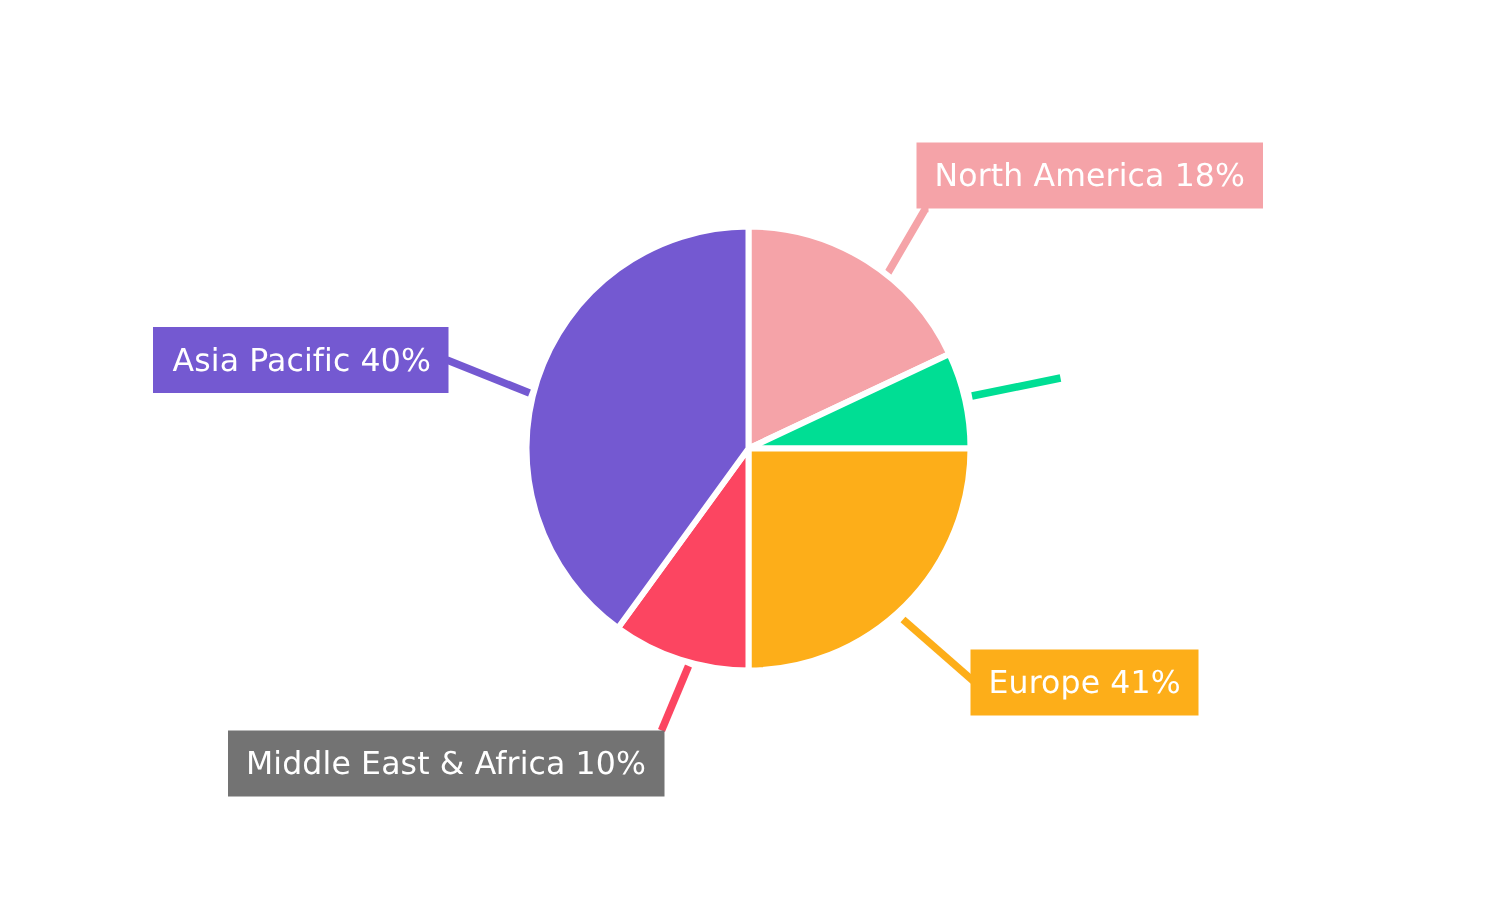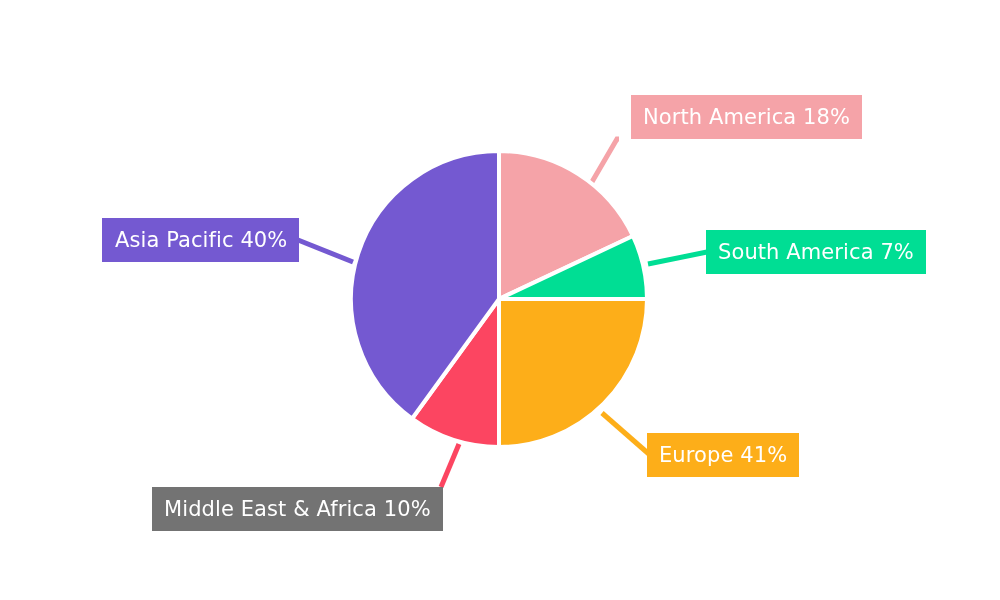--- a/index.html
+++ b/index.html
@@ -71,27 +71,24 @@
       <path class="pie-slice" fill="#00DE94" d="M 499 299 L 632.914 235.985 A 148 148 0 0 1 647.000 299.000 Z"></path>
 
       <path class="pie-slice" fill="#FDAE19" d="M 499 299 L 647.000 299.000 A 148 148 0 0 1 499.000 447.000 Z"></path>
 
       <path class="pie-slice" fill="#FC4561" d="M 499 299 L 499.000 447.000 A 148 148 0 0 1 412.008 418.735 Z"></path>
 
       <path class="pie-slice" fill="#7459D1" d="M 499 299 L 412.008 418.735 A 148 148 0 0 1 499.000 151.000 Z"></path>
     </g>
   </svg>
 
-  <div class="label-box" style="left:631px; top:95px; background:#F5A3A8;">
+  <div class="label-box" style="left:611px; top:95px; background:#F5A3A8;">
     <span>North America 18%</span>
   </div>
 
-  <div class="label-box" style="left:706px; top:230px; background:#00DE94;">
-    <span>South America 7%</span>
-  </div>
 
   <div class="label-box" style="left:647px; top:433px; background:#FDAE19;">
     <span>Europe 41%</span>
   </div>
 
   <div class="label-box" style="left:152px; top:487px; background:#737373;">
     <span>Middle East &amp; Africa 10%</span>
   </div>
 
   <div class="label-box" style="left:102px; top:218px; background:#7459D1;padding-left:13px;">

